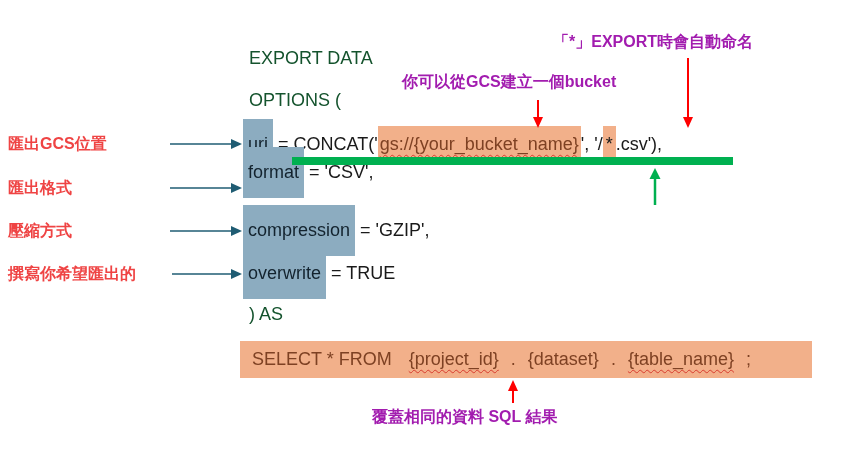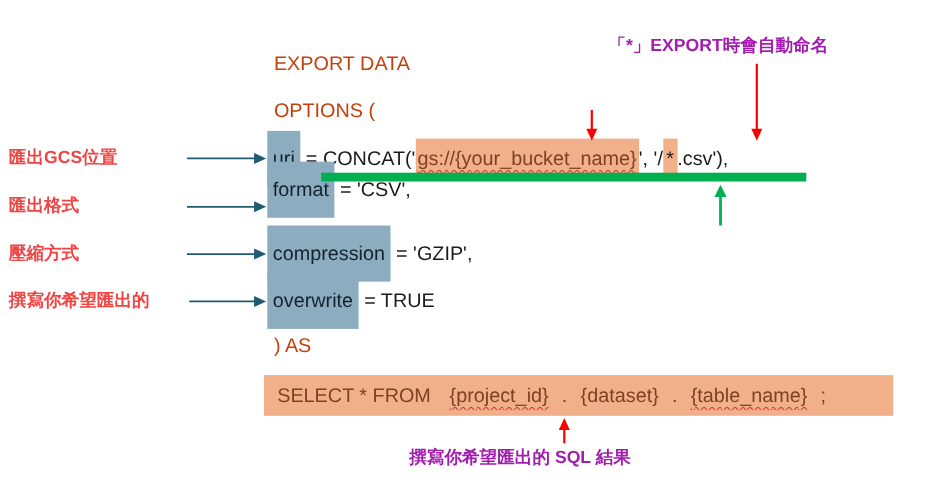--- a/index.html
+++ b/index.html
@@ -1,20 +1,20 @@
 <!DOCTYPE html>
 <html><head>
 <meta charset="utf-8">
 <style>
   html,body{margin:0;padding:0;background:#ffffff;}
   .canvas{
     position:relative;width:843px;height:452px;background:#ffffff;
     overflow:hidden;font-family:"Liberation Sans","DejaVu Sans",sans-serif;
   }
-  .code-text{position:absolute;left:249px;font-size:18px;line-height:22px;color:#c2410c;white-space:pre;}
+  .code-text{position:absolute;left:249px;font-size:18px;line-height:22px;color:#14532d;white-space:pre;}
   .code-row{position:absolute;left:243px;height:37px;display:flex;align-items:center;white-space:pre;font-size:18px;color:#1a1a1a;}
   .kw{background:#8CACC0;padding:15px 5px;color:#13232e;}
   .salmon{background:#F2B08A;color:#7E4123;padding:8px 2px;}
   .salmon-star{background:#F2B08A;color:#1a1a1a;padding:8px 3px;}
   .squiggle{
     text-decoration:underline;text-decoration-style:wavy;
     text-decoration-color:#D83B2E;text-decoration-thickness:1px;text-underline-offset:4px;
   }
   .select-row{
     position:absolute;left:240px;top:341px;height:37px;width:560px;
@@ -58,21 +58,22 @@
 
   <div class="code-text" style="top:303px">) AS</div>
 
   <div class="select-row">
     <span>SELECT * FROM </span><span class="squiggle">{project_id}</span><span>.</span><span>{dataset}</span><span>.</span><span class="squiggle">{table_name}</span><span>;</span>
   </div>
 
   <div class="green-bar"></div>
 
   <div class="note-red" style="left:553px;top:31px">「*」EXPORT時會自動命名</div>
-  <div class="note-red" style="left:372px;top:406px">撰寫你希望匯出的 SQL 結果</div>
+  <div class="note-red" style="left:402px;top:71px">你可以從GCS建立一個bucket</div>
+  <div class="note-red" style="left:372px;top:406px">覆蓋相同的資料 SQL 結果</div>
 
 
   <svg class="arrow-layer" viewBox="0 0 843 452">
 
     <g>
       <line x1="170" y1="144" x2="232" y2="144" stroke="#1F5C73" stroke-width="1.6"></line>
       <polygon points="242,144 231,139 231,149" fill="#1F5C73"></polygon>
     </g>
     <g>
       <line x1="170" y1="188" x2="232" y2="188" stroke="#1F5C73" stroke-width="1.6"></line>

